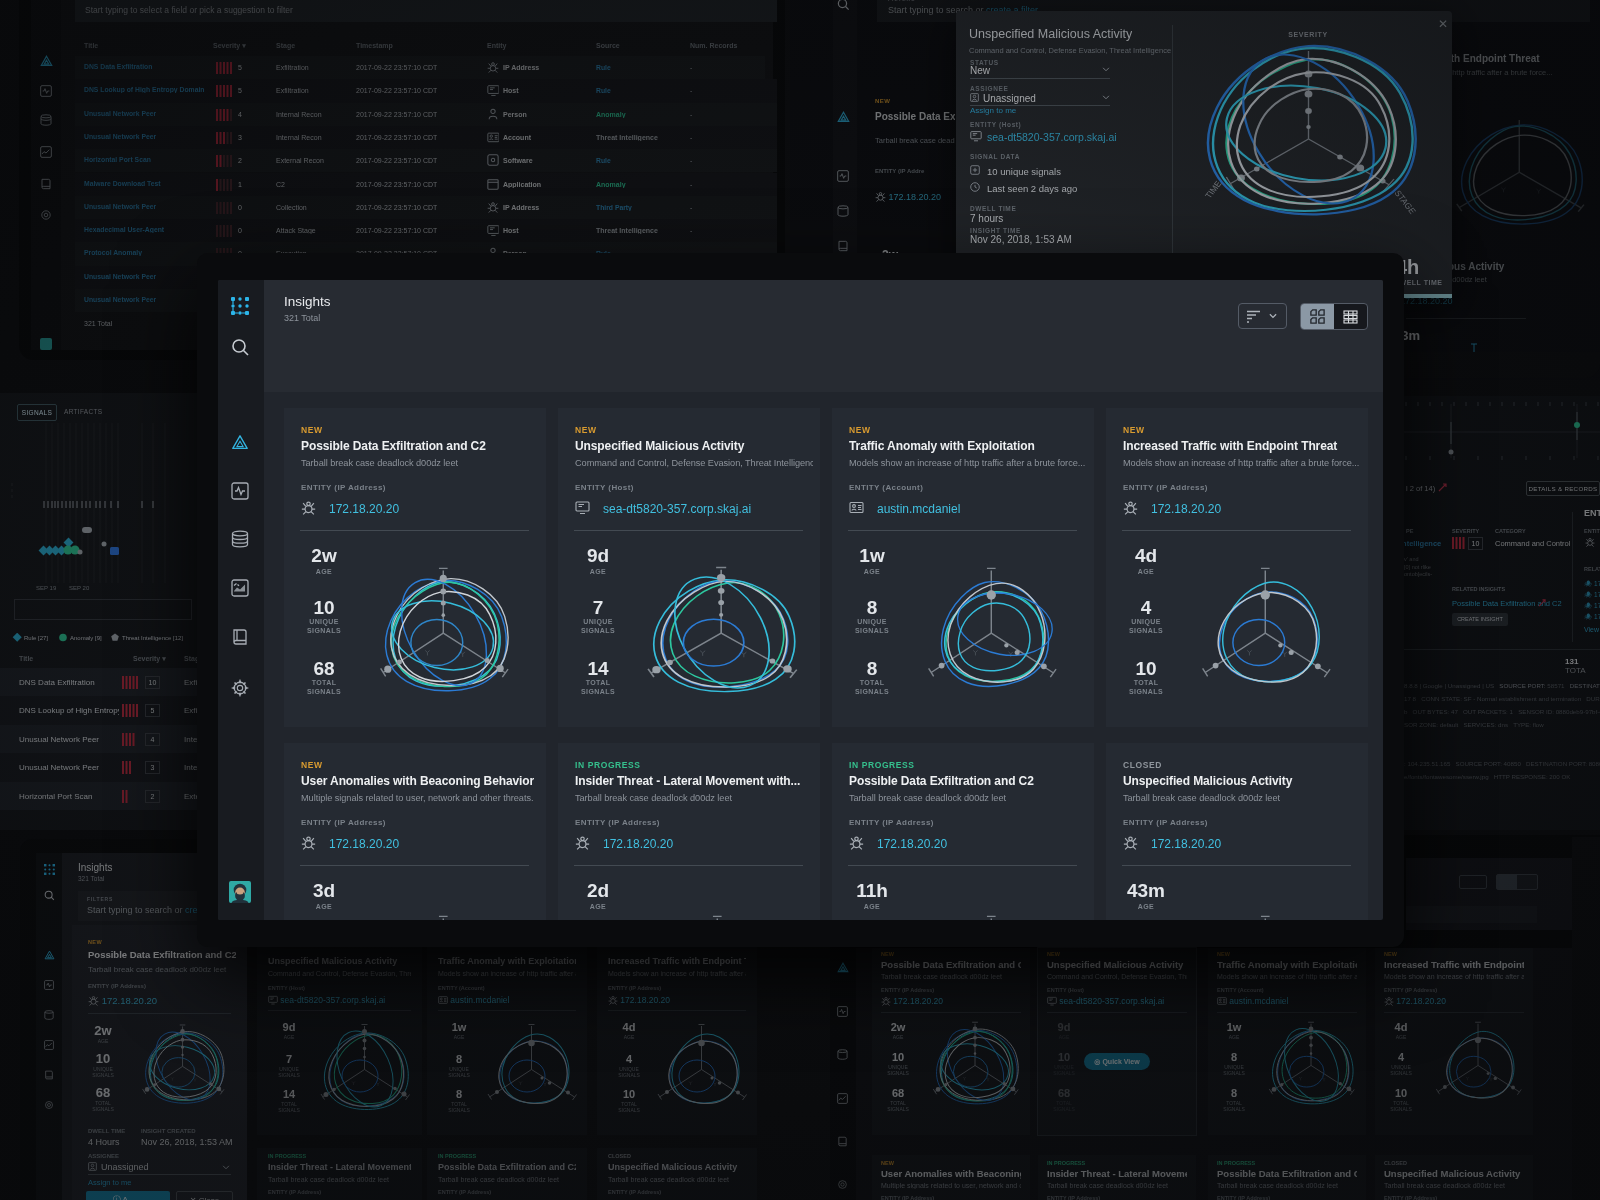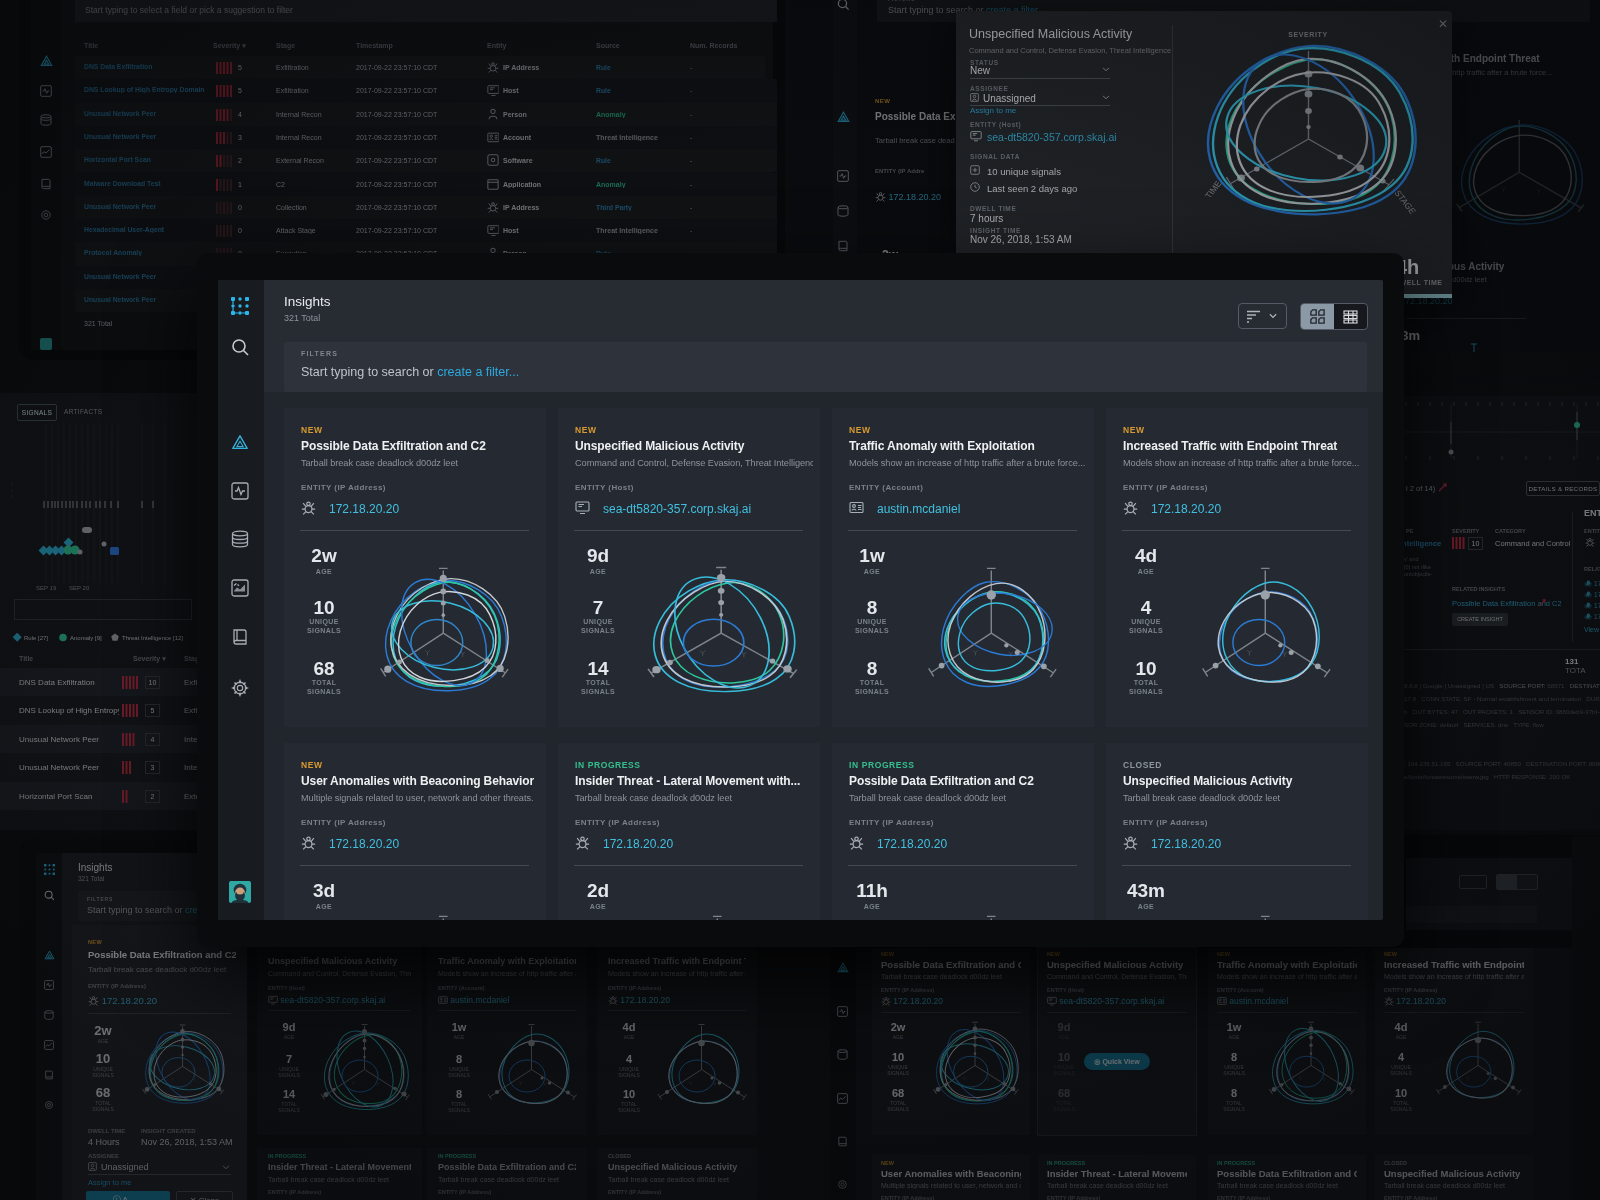--- a/index.html
+++ b/index.html
@@ -966,24 +966,20 @@
  <div class="abs" style="left:1572px;top:837px;width:28px;height:363px;background:#0b0c0e;"></div>
 </div>
 <div class="dimlayer"></div>
 
 <div id="monitor">
  <div id="screen">
   <div id="sidebar"></div>
   <div id="header"></div>
   <div class="h-title">Insights</div>
   <div class="h-sub">321 Total</div>
-  <div id="filterbar">
-    <div class="f-label">FILTERS</div>
-    <div class="f-text">Start typing to search or <b>create a filter...</b></div>
-  </div>
 
   <div class="card" style="left:66px;">
     <div class="badge">NEW</div>
     <div class="ctitle nw">Possible Data Exfiltration and C2</div>
     <div class="csub nw">Tarball break case deadlock d00dz leet</div>
     <div class="elabel">ENTITY (IP Address)</div>
     <div class="erow">
             <svg width="15" height="15" viewBox="0 0 14 14" color="#a9afb6">
               <use href="#bug"></use>
             </svg>

